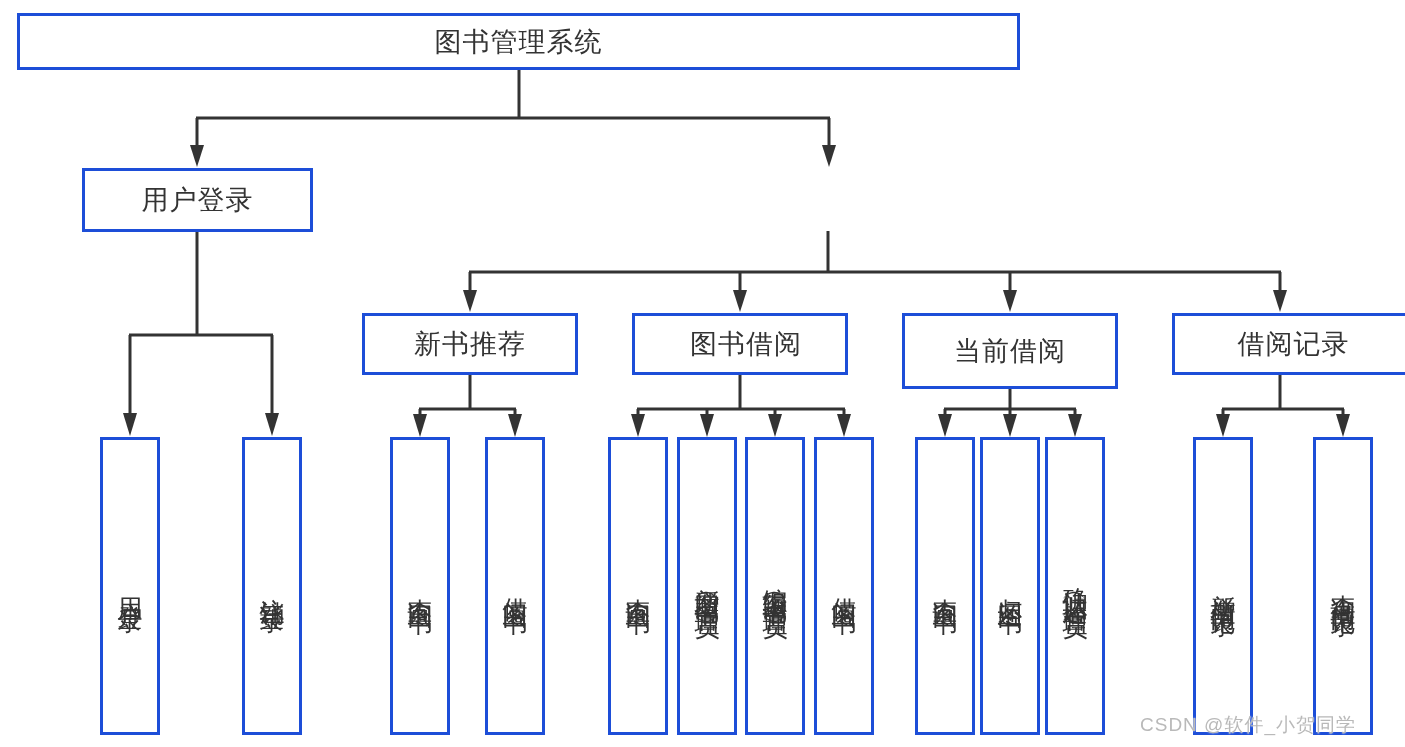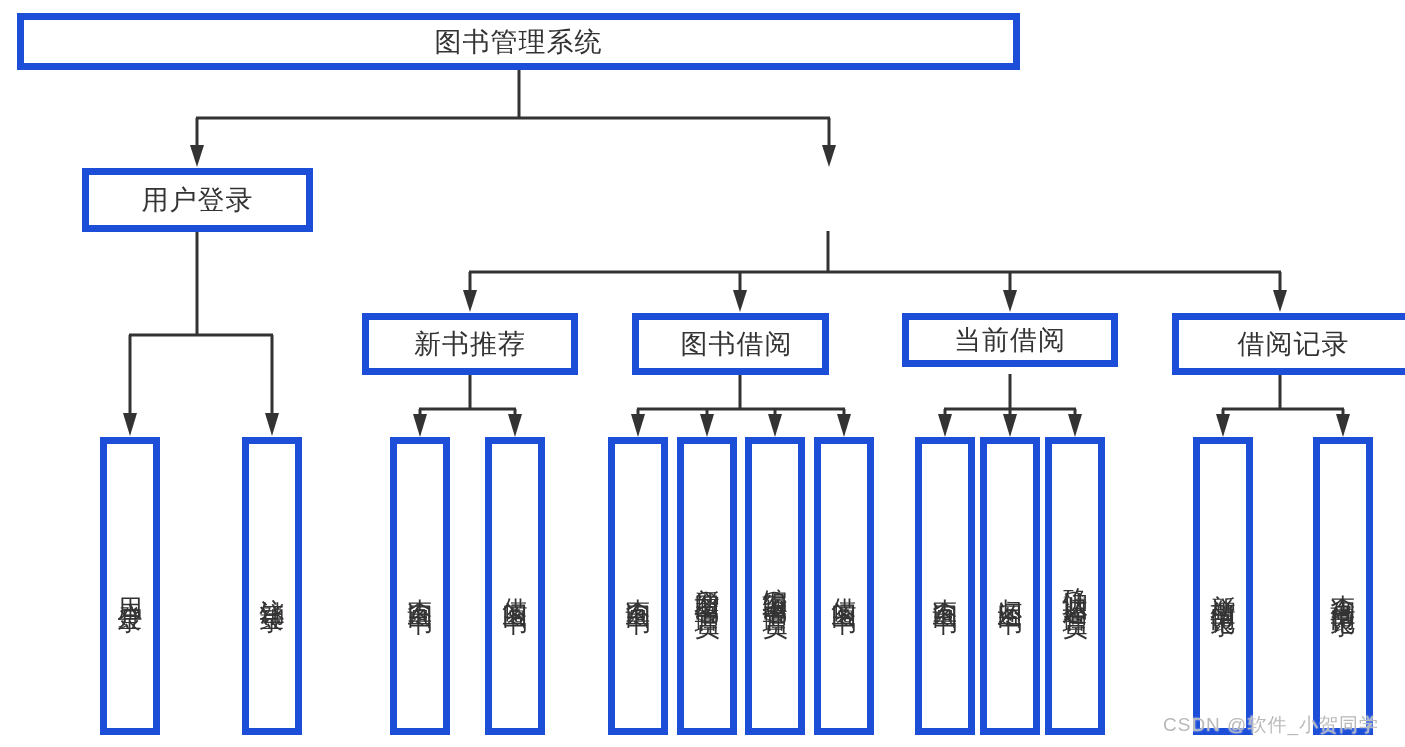--- a/index.html
+++ b/index.html
@@ -15,21 +15,21 @@
   .connectors {
     position: absolute;
     left: 0; top: 0;
     width: 1405px; height: 747px;
   }
   .connectors line { stroke: #333333; stroke-width: 3; }
   .connectors polygon { fill: #333333; }
   .box {
     position: absolute;
     box-sizing: border-box;
-    border: 7px solid #1d4ed8;
+    border: 3px solid #1d4ed8;
     background: #ffffff;
     display: flex;
     align-items: center;
     justify-content: center;
     font-size: 27px;
     letter-spacing: 1px;
     white-space: nowrap;
   }
   .leaf { font-size: 25px; }
   .vtext {
@@ -37,21 +37,21 @@
     text-orientation: mixed;
     line-height: 1;
     letter-spacing: 4px;
     white-space: nowrap;
   }
   .watermark {
     position: absolute;
     left: 1140px;
     top: 712px;
     width: 262px;
-    text-align: center;
+    text-align: left;
     font-size: 19px;
     color: #b9b9b9;
     letter-spacing: 1px;
     text-shadow: 0 0 2px #ffffff;
     z-index: 5;
     white-space: nowrap;
   }
 </style>
 </head>
 <body>
@@ -138,24 +138,24 @@
     <span>图书管理系统</span>
   </div>
 
   <div class="box" style="left:82px;top:168px;width:231px;height:64px;">
     <span>用户登录</span>
   </div>
 
   <div class="box" style="left:362px;top:313px;width:216px;height:62px;font-family:Liberation Mono, monospace;">
     <span>新书推荐</span>
   </div>
-  <div class="box" style="left:632px;top:313px;width:197px;height:62px;padding-left:12px;">
+  <div class="box" style="left:632px;top:313px;width:216px;height:62px;padding-left:12px;">
     <span>图书借阅</span>
   </div>
-  <div class="box" style="left:902px;top:313px;width:216px;height:54px;">
+  <div class="box" style="left:902px;top:313px;width:216px;height:76px;">
     <span>当前借阅</span>
   </div>
   <div class="box" style="left:1172px;top:313px;width:243px;height:62px;">
     <span>借阅记录</span>
   </div>
 
   <div class="box leaf" style="left:100px;top:437px;width:60px;height:298px;">
     <span class="vtext">用户登录</span>
   </div>
   <div class="box leaf" style="left:242px;top:437px;width:60px;height:298px;">

